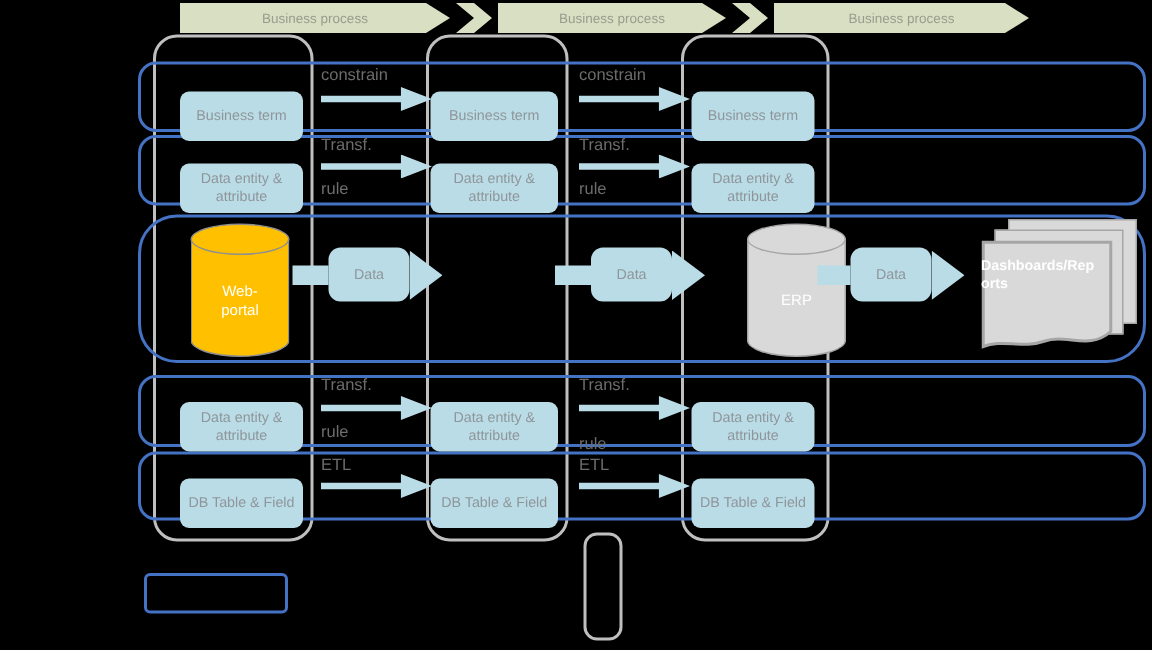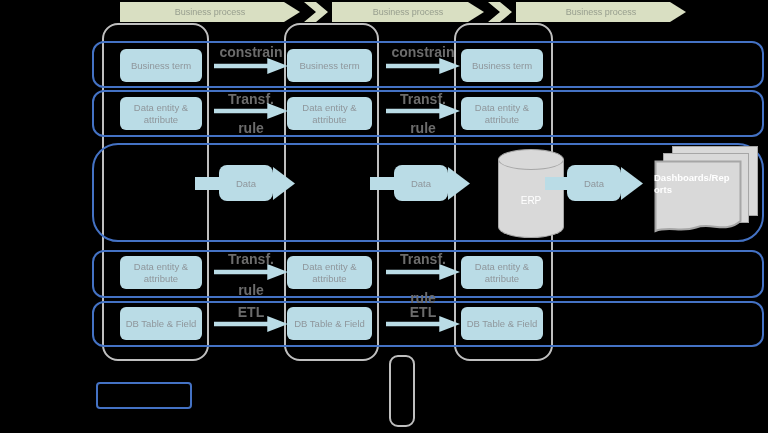--- a/index.html
+++ b/index.html
@@ -34,31 +34,31 @@
   .col-outline {
     position: absolute; top: 23px; height: 338px;
     border: 2px solid #bfbfbf; border-radius: 16px;
   }
 
   
   .cell-box {
     position: absolute; height: 33px; background: #badce6; border-radius: 6px;
     color: #8f969b; font-size: 9.5px; line-height: 1.2;
     display: flex; align-items: center; justify-content: center;
-    text-align: center; padding: 2px 5px;
+    text-align: center; padding: 2px 5px; margin-top: 12px;
   }
 
   
   .harrow {
     position: absolute; width: 74px; height: 16px; background: #badce6;
     clip-path: polygon(0 36%, 72% 36%, 72% 0, 100% 50%, 72% 100%, 72% 64%, 0 64%);
   }
   .alabel {
-    position: absolute; width: 74px; text-align: center;
-    font-size: 14px; font-weight: bold; color: #6c6c6c;
+    position: absolute; width: 74px; text-align: left;
+    font-size: 11px; font-weight: normal; color: #6c6c6c;
   }
 
   
   .cyl { position: absolute; width: 66px; height: 89px; }
   .cyl .cyl-body {
     position: absolute; left: 0; right: 0; top: 10px; bottom: 0;
     border-radius: 0 0 50% 50% / 0 0 11px 11px; border-top: none;
   }
   .cyl .cyl-top {
     position: absolute; left: 0; right: 0; top: 0; height: 21px; border-radius: 50%;
@@ -156,20 +156,27 @@
   <div class="cell-box" style="left:461px; top:97px; width:82px;">
     <span>Data entity &amp; attribute</span>
   </div>
   <div class="alabel" style="left:214px; top:91px;">Transf.</div>
   <div class="harrow" style="left:214px; top:103px;"></div>
   <div class="alabel" style="left:214px; top:120px;">rule</div>
   <div class="alabel" style="left:386px; top:91px;">Transf.</div>
   <div class="harrow" style="left:386px; top:103px;"></div>
   <div class="alabel" style="left:386px; top:120px;">rule</div>
 
+  <div class="cyl yellow" style="left:127px; top:149px;">
+    <div class="cyl-body"></div>
+    <div class="cyl-top"></div>
+    <div class="cyl-label">
+        <span>Web-portal</span>
+      </div>
+  </div>
 
   <div class="flow-bar" style="left:195px; width:24px;"></div>
   <div class="data-pill" style="left:219px;">
     <span>Data</span>
   </div>
   <div class="flow-head" style="left:273px;"></div>
 
 
   <div class="flow-bar" style="left:370px; width:24px;"></div>
   <div class="data-pill" style="left:394px;">

